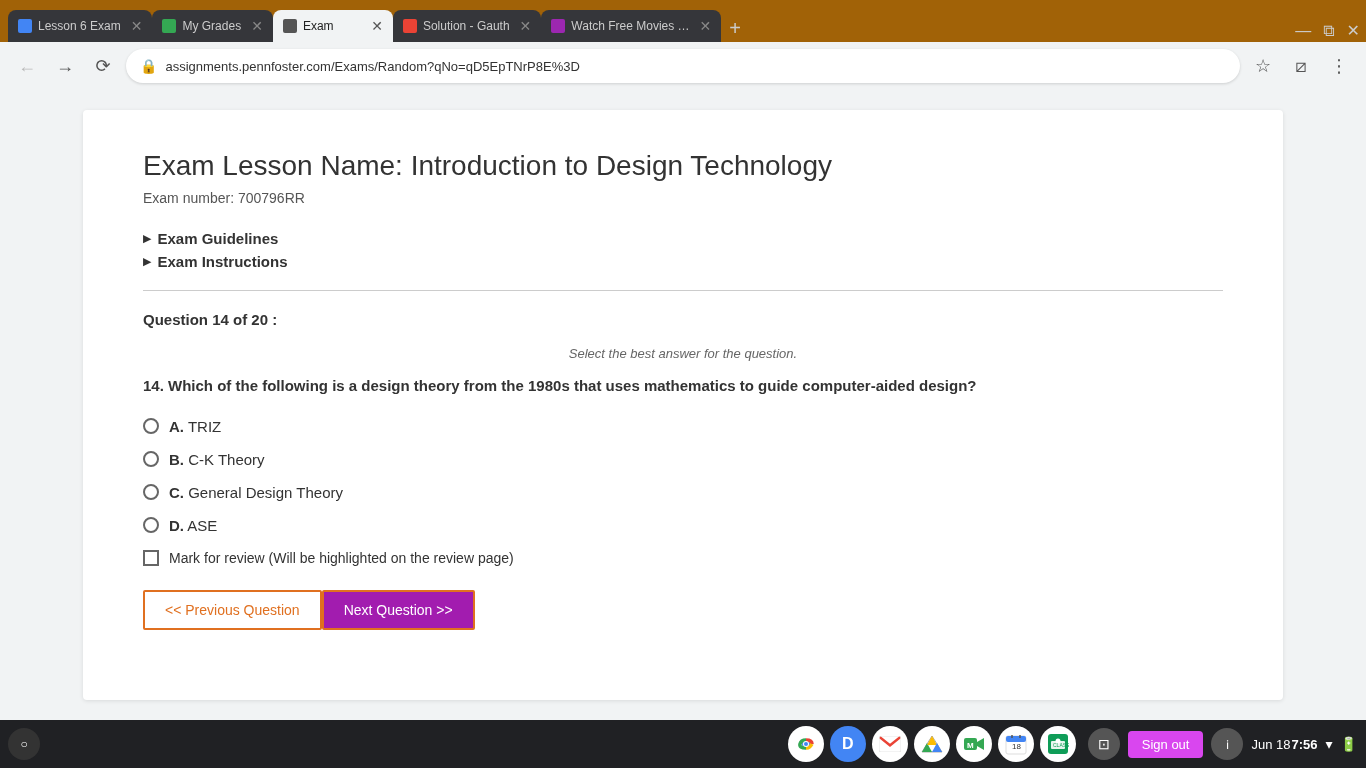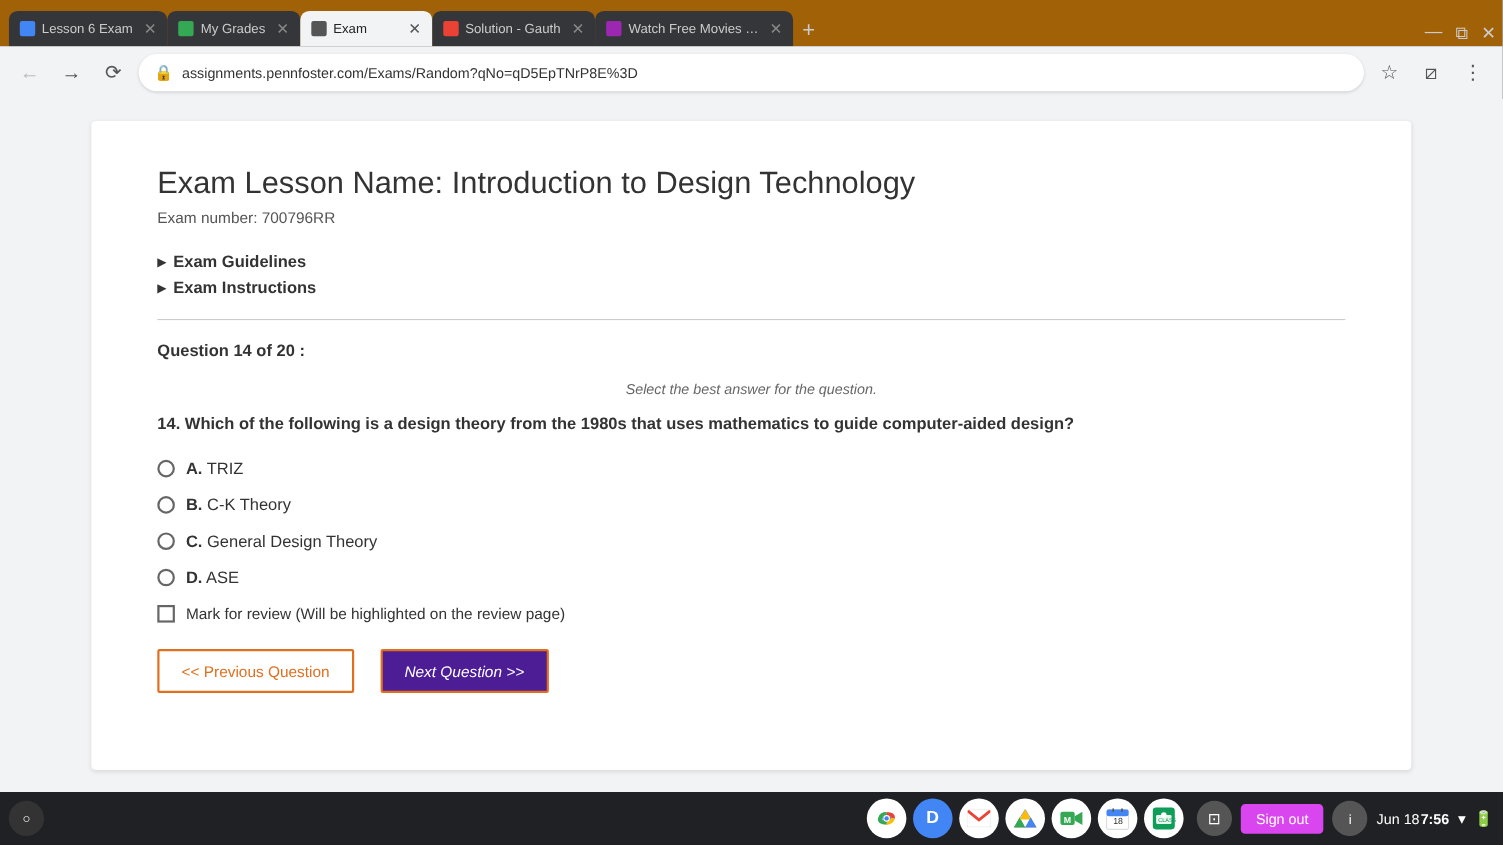--- a/index.html
+++ b/index.html
@@ -42,23 +42,23 @@
     .question-text { font-size: 15px; font-weight: bold; color: #333; margin-bottom: 24px; }
 
     .answer-option { display: flex; align-items: flex-start; gap: 10px; margin-bottom: 16px; cursor: pointer; }
     .answer-radio { width: 16px; height: 16px; border-radius: 50%; border: 2px solid #666; background: white; flex-shrink: 0; cursor: pointer; }
     .answer-label { font-size: 15px; color: #333; }
 
     .review-row { display: flex; align-items: flex-start; gap: 10px; margin-top: 16px; margin-bottom: 24px; }
     .review-checkbox { width: 16px; height: 16px; border: 2px solid #666; background: white; flex-shrink: 0; cursor: pointer; }
     .review-label { font-size: 14px; color: #333; }
 
-    .buttons-row { display: flex; gap: 24px; }
+    .buttons-row { display: flex; gap: 0; }
     .btn-prev { background: white; border: 2px solid #e07020; color: #e07020; padding: 10px 20px; font-size: 14px; cursor: pointer; border-radius: 2px; }
-    .btn-next { background: #4c1d95; border: 2px solid #e07020; color: white; padding: 10px 20px; font-size: 14px; cursor: pointer; border-radius: 2px; font-style: italic; }
+    .btn-next { background: #a21caf; border: 2px solid #e07020; color: white; padding: 10px 20px; font-size: 14px; cursor: pointer; border-radius: 2px; }
 
     
     .taskbar { background: #202124; height: 48px; display: flex; align-items: center; padding: 0 8px; gap: 4px; position: fixed; bottom: 0; left: 0; right: 0; }
     .taskbar-circle { width: 32px; height: 32px; border-radius: 50%; background: #555; display: flex; align-items: center; justify-content: center; color: white; font-size: 14px; }
     .taskbar-spacer { flex: 1; }
     .taskbar-apps { display: flex; gap: 6px; align-items: center; }
     .app-icon { width: 36px; height: 36px; border-radius: 50%; display: flex; align-items: center; justify-content: center; font-size: 18px; cursor: pointer; }
     .chrome-icon { background: white; }
     .gmail-icon { background: white; }
     .drive-icon { background: white; }

